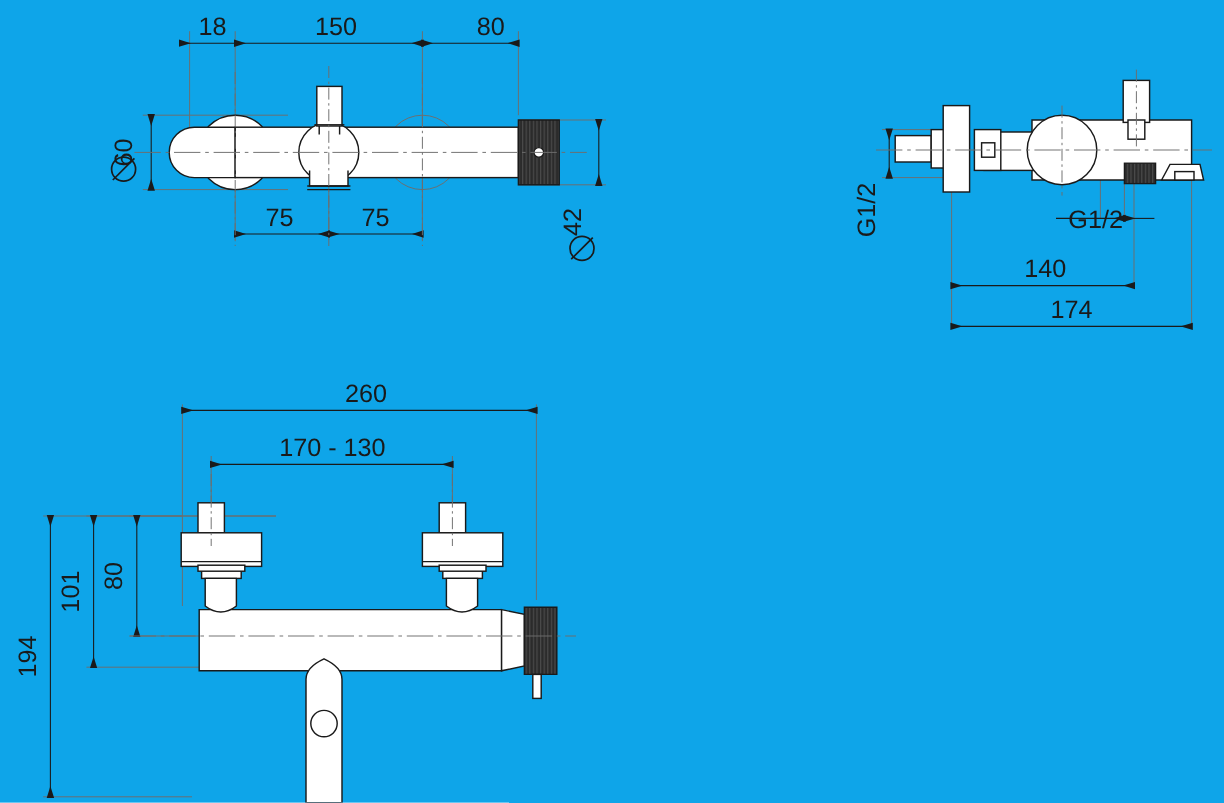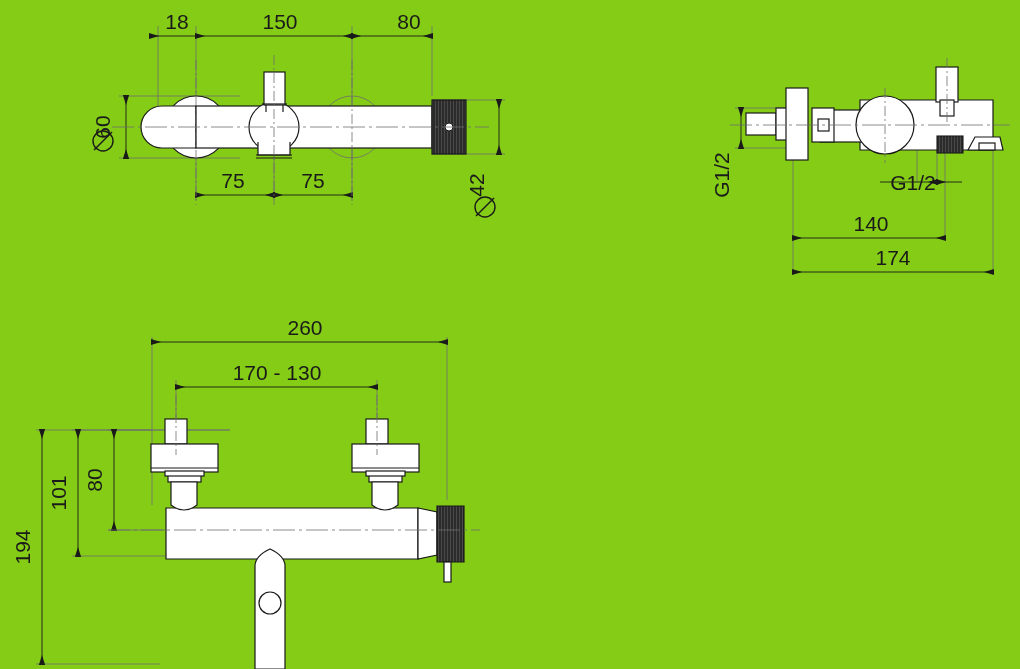--- a/index.html
+++ b/index.html
@@ -1,18 +1,18 @@
 <!DOCTYPE html>
 <html><head>
 <meta charset="utf-8">
 <style>
   html,body{margin:0;padding:0;background:#ffffff;}
   body{width:1020px;height:669px;overflow:hidden;
        font-family:"Liberation Sans", sans-serif;}
-  #stage{position:relative;width:1020px;height:669px;background:#84cc16;}
+  #stage{position:relative;width:1020px;height:669px;background:#0ea5e9;}
   svg{display:block;}
   text{font-family:"Liberation Sans", sans-serif;fill:#1a1a1a;}
 </style>
 </head>
 <body>
 
 <div id="stage">
 <svg width="1020" height="669" viewBox="0 0 1020 669">
 
   <defs>

